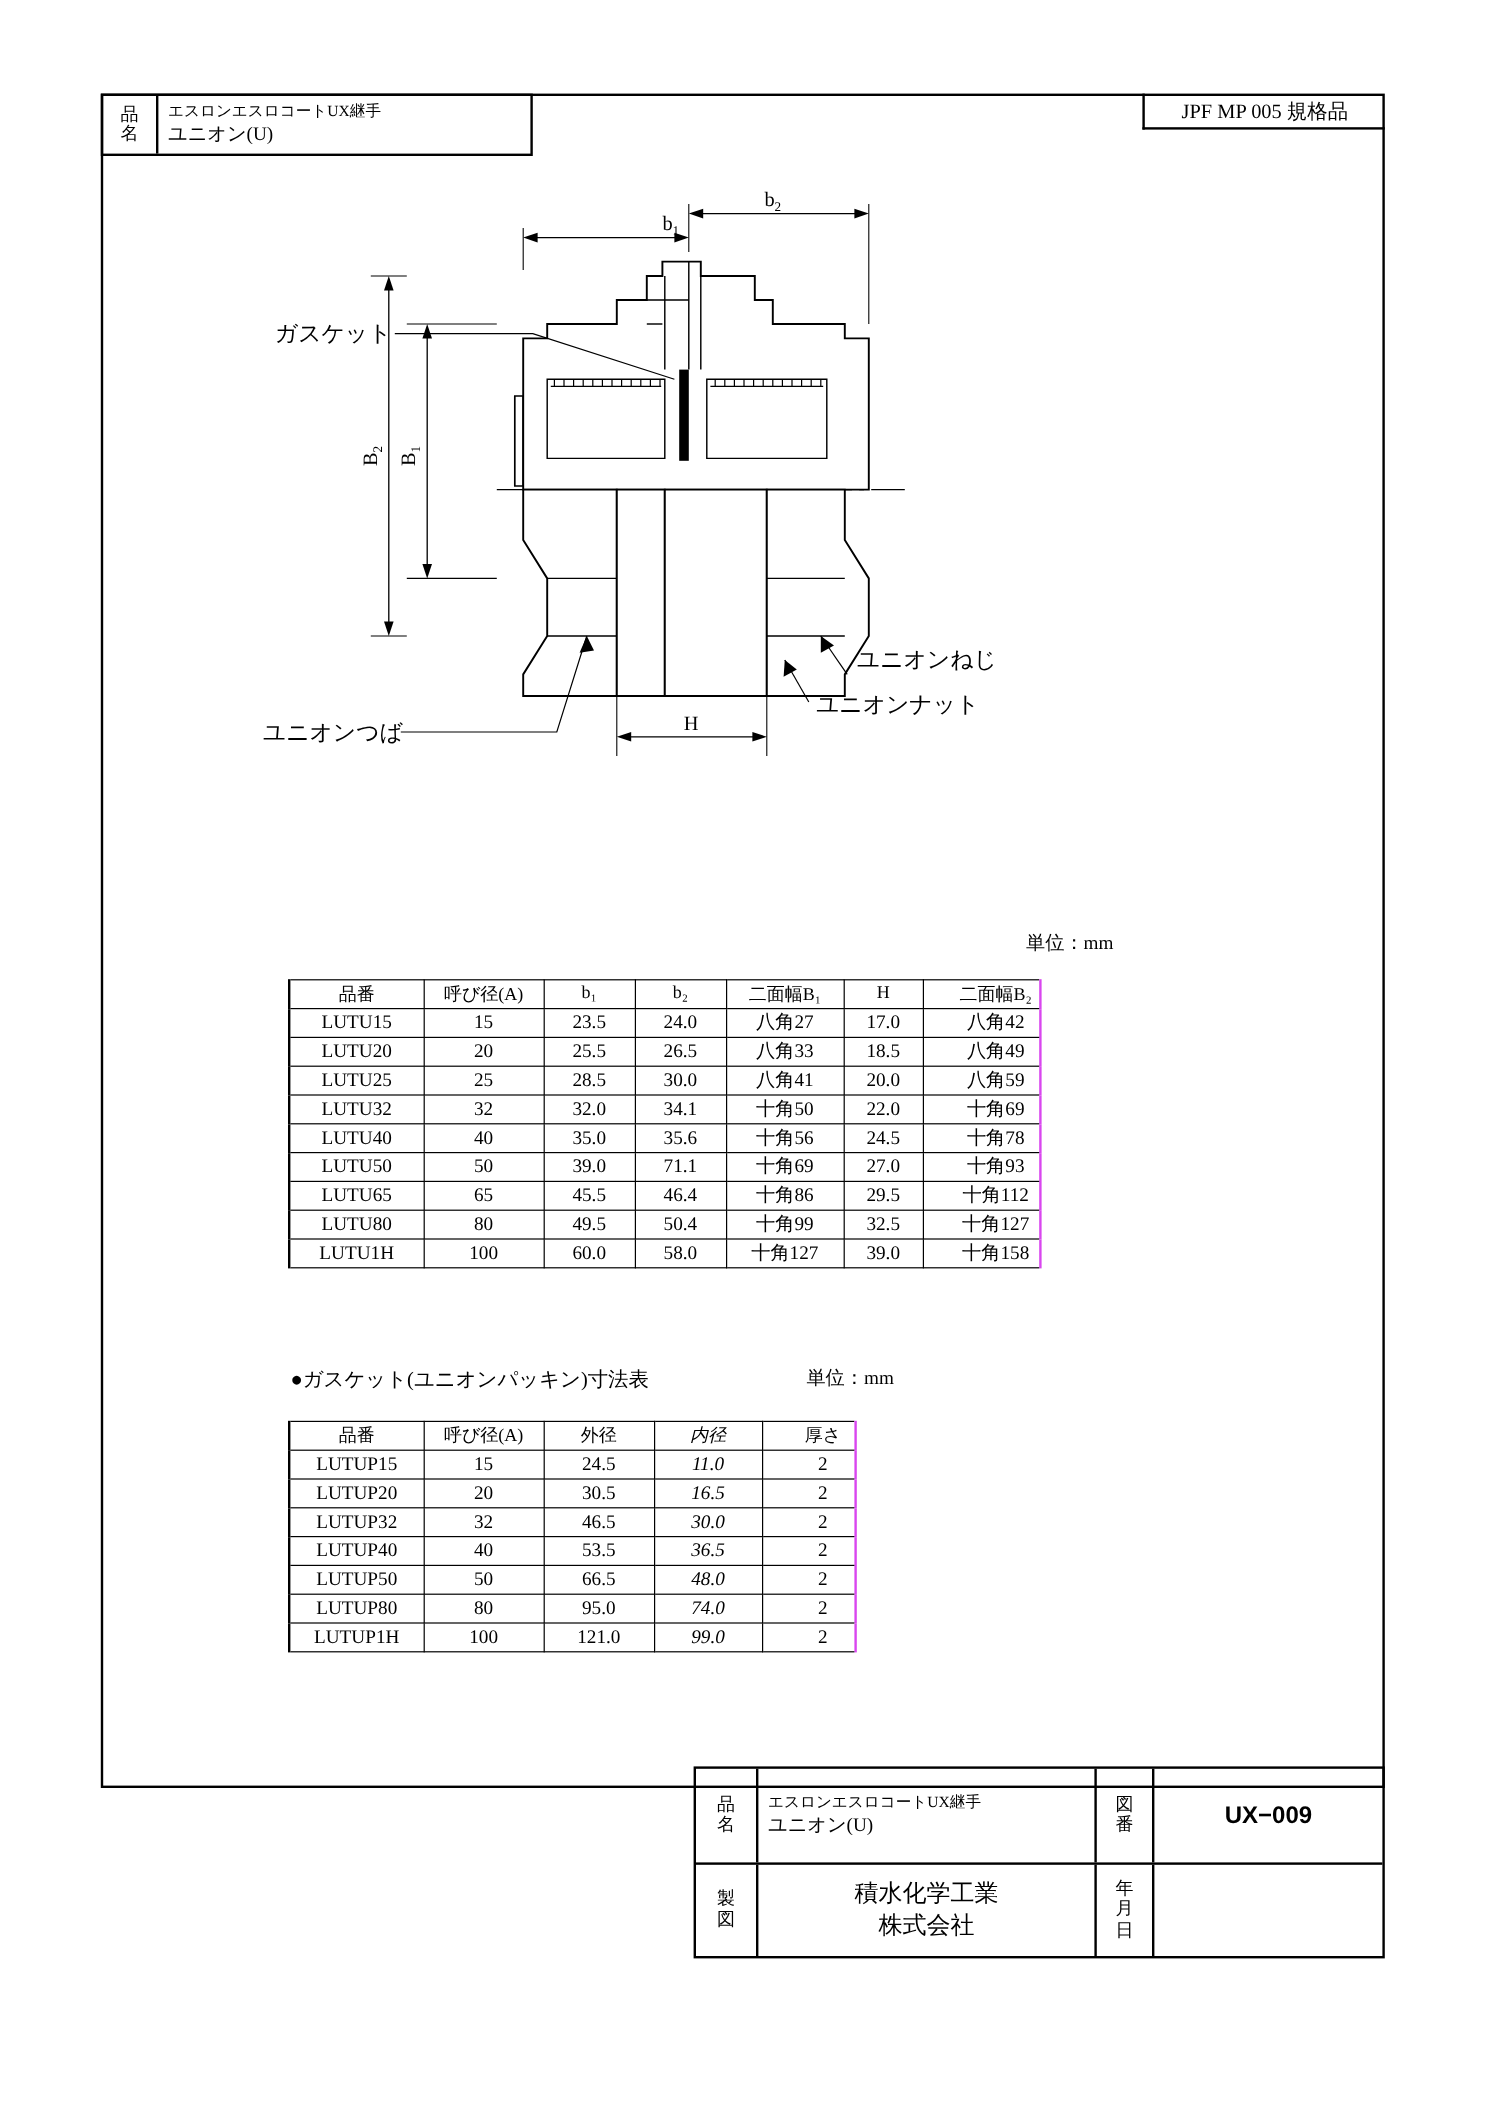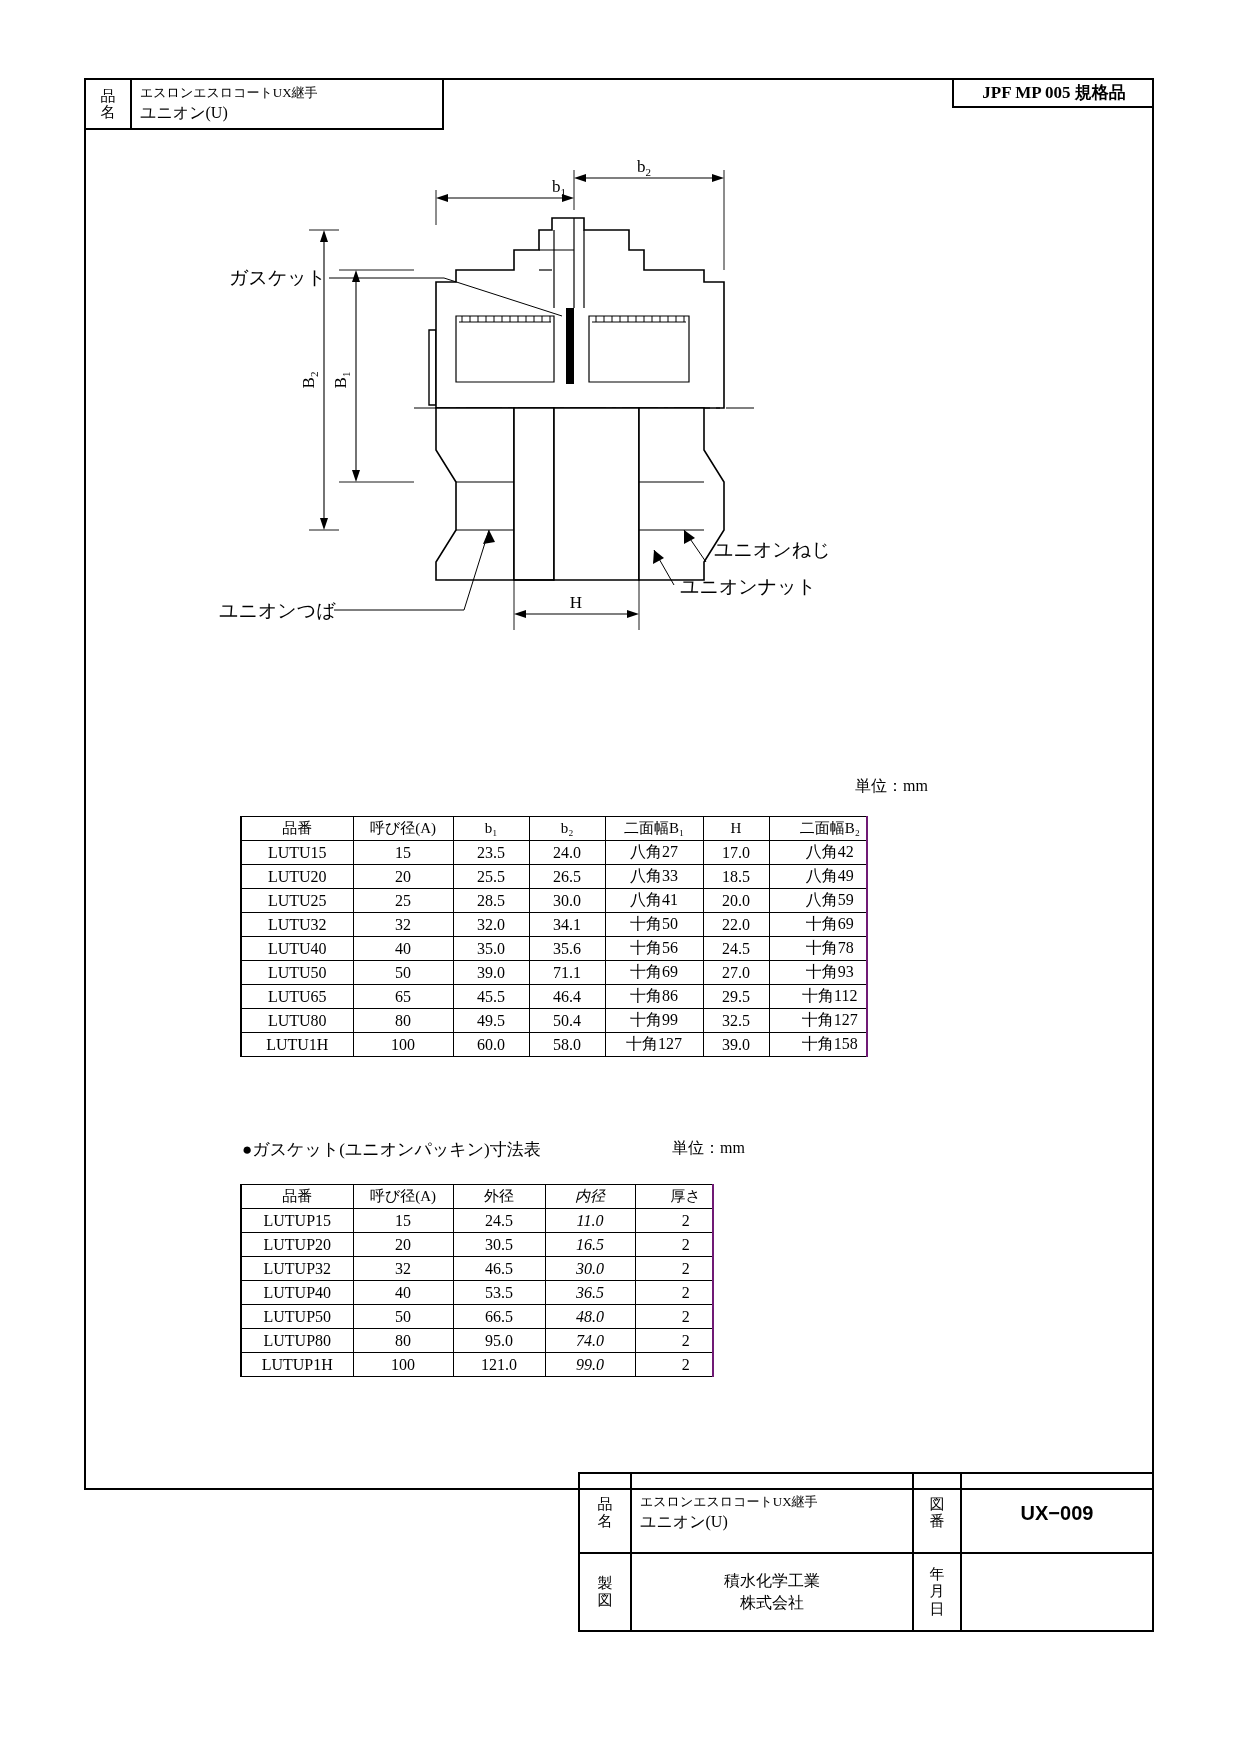--- a/index.html
+++ b/index.html
@@ -67,21 +67,20 @@
     top: 78px;
     width: 202px;
     height: 30px;
     border-left: 2px solid #000;
     border-bottom: 2px solid #000;
     box-sizing: border-box;
     display: flex;
     align-items: center;
     justify-content: center;
     font-size: 17px;
-    font-weight: bold;
   }
 
   
   #drawing {
     position: absolute;
     left: 84px;
     top: 130px;
     width: 1070px;
     height: 580px;
   }
@@ -103,21 +102,21 @@
     border: 1px solid #000;
     text-align: center;
     padding: 1px 4px;
     height: 24px;
     box-sizing: border-box;
     font-weight: normal;
     white-space: nowrap;
   }
   table.dim thead th { font-size: 15px; }
   table.dim .outer-l { border-left: 2px solid #000; }
-  table.dim .outer-r { border-right: 2px solid #701a75; padding-left: 28px; }
+  table.dim .outer-r { border-right: 2px solid #d946ef; padding-left: 28px; }
 
   #table1 { left: 240px; top: 800px; }
   #table1 th:nth-child(1), #table1 td:nth-child(1) { width: 112px; }
   #table1 th:nth-child(2), #table1 td:nth-child(2) { width: 100px; }
   #table1 th:nth-child(3), #table1 td:nth-child(3) { width: 76px; }
   #table1 th:nth-child(4), #table1 td:nth-child(4) { width: 76px; }
   #table1 th:nth-child(5), #table1 td:nth-child(5) { width: 98px; text-align: center; }
   #table1 th:nth-child(6), #table1 td:nth-child(6) { width: 66px; }
   #table1 th:nth-child(7), #table1 td:nth-child(7) { width: 98px; }
 
@@ -147,21 +146,21 @@
   #bottom-block .row { display: flex; flex: 1; }
   #bottom-block .row.top { border-bottom: 2px solid #000; height: 78px; flex: none; }
   #bottom-block .cell { border-right: 2px solid #000; box-sizing: border-box; display:flex; align-items:center; justify-content:center; }
   #bottom-block .cell.last { border-right: none; }
   #bottom-block .c-lbl { width: 52px; flex-direction: column; font-size: 15px; line-height: 1.15; }
   #bottom-block .c-name { width: 282px; flex-direction: column; align-items: flex-start; justify-content: center; padding-left: 8px; }
   #bottom-block .c-name .l1 { font-size: 13px; line-height: 1.4; }
   #bottom-block .c-name .l2 { font-size: 16px; line-height: 1.4; }
   #bottom-block .c-dwg-lbl { width: 48px; flex-direction: column; font-size: 15px; line-height: 1.15; }
   #bottom-block .c-dwg-no { flex: 1; font-size: 20px; font-weight: bold; font-family: "Liberation Sans", sans-serif; }
-  #bottom-block .c-maker { width: 282px; flex-direction: column; font-size: 16px; line-height: 1.35; }
+  #bottom-block .c-maker { width: 282px; flex-direction: column; font-size: 20px; line-height: 1.35; }
   #bottom-block .c-date { width: 48px; flex-direction: column; font-size: 15px; line-height: 1.15; }
   #bottom-block .c-blank { flex: 1; }
 </style>
 </head>
 <body>
 
 <div id="page">
 
   <div id="frame"></div>
 

